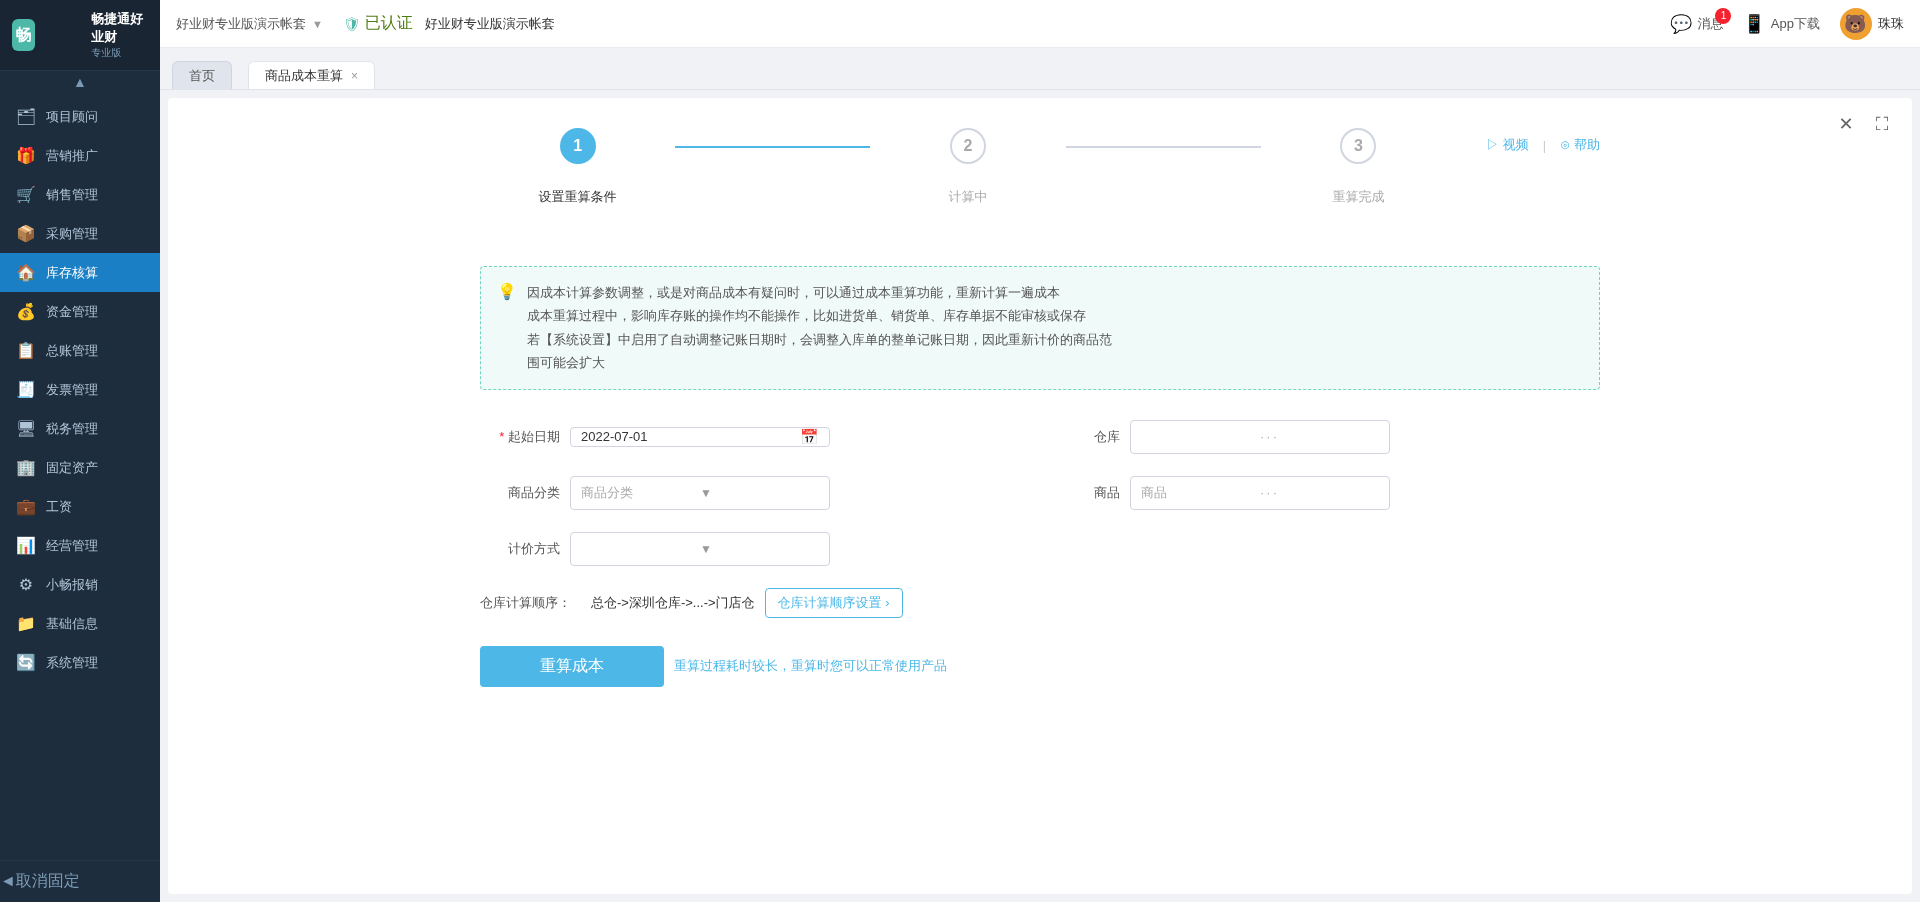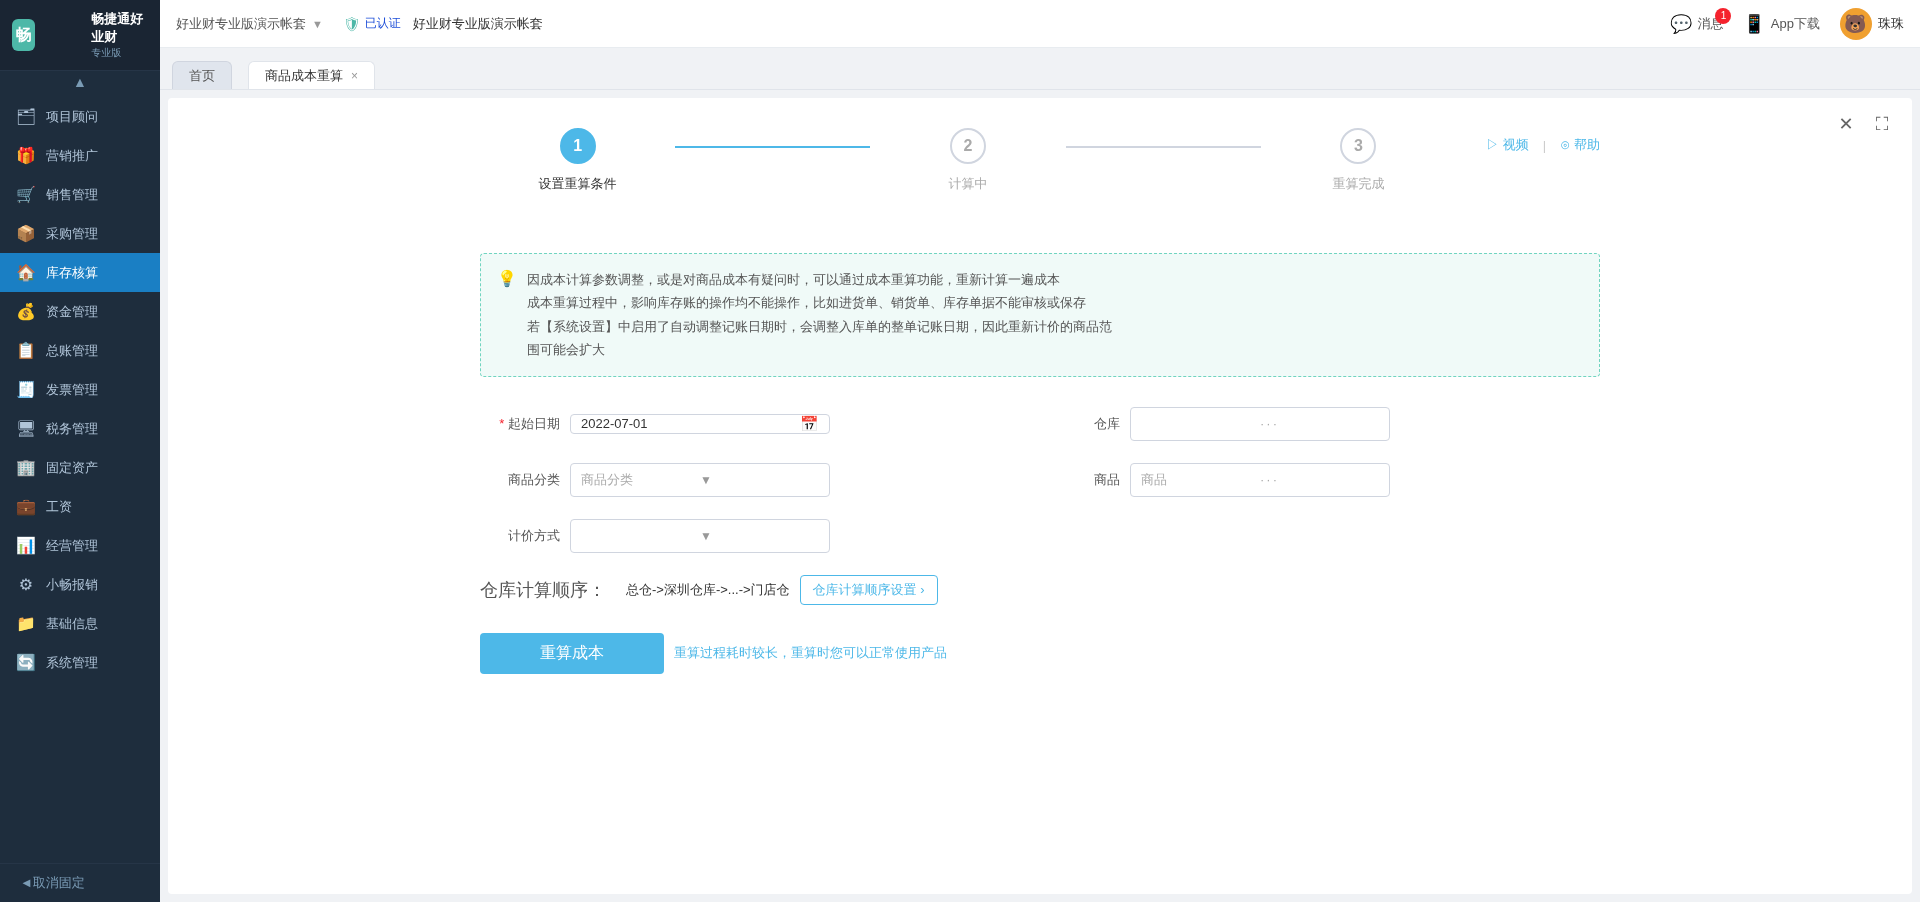--- a/index.html
+++ b/index.html
@@ -42,24 +42,24 @@
       display: flex; align-items: center; gap: 10px;
       padding: 10px 16px;
       cursor: pointer;
       color: #b0c4d8;
       font-size: 13px;
       transition: background 0.15s;
     }
     .sidebar-item.active { background: #1a7fc4; color: #fff; }
     .sidebar-item .nav-icon { font-size: 16px; width: 20px; text-align: center; }
     .sidebar-footer {
-      padding: 10px 20px;
+      padding: 10px 0;
       border-top: 1px solid #263547;
       display: flex; align-items: center; gap: 8px;
-      color: #7a9bb5; font-size: 13px; cursor: pointer;
+      color: #7a9bb5; font-size: 16px; cursor: pointer;
     }
     .sidebar-scroll-btn {
       display: flex; align-items: center; justify-content: center;
       padding: 3px 0; cursor: pointer; color: #7a9bb5;
     }
 
     
     .main-area {
       flex: 1;
       display: flex;
@@ -82,21 +82,21 @@
     .topbar-account {
       display: flex; align-items: center; gap: 6px;
       color: #555; font-size: 13px; cursor: pointer;
     }
     .topbar-account .chevron { color: #999; font-size: 11px; }
     .topbar-verify {
       display: flex; align-items: center; gap: 4px;
       color: #4db8a8; font-size: 13px; margin-left: 8px;
     }
     .topbar-verify .shield { font-size: 14px; }
-    .topbar-verify-text { color: #1d4ed8; font-size: 12px; }
+    .topbar-verify-text { color: #4d7c0f; font-size: 16px; }
     .topbar-account-name { color: #333; font-size: 13px; }
     .topbar-right {
       margin-left: auto; display: flex; align-items: center; gap: 20px;
     }
     .topbar-action {
       display: flex; align-items: center; gap: 5px;
       color: #555; font-size: 13px; cursor: pointer; position: relative;
     }
     .topbar-action .icon { font-size: 18px; color: #666; }
     .badge {
@@ -174,21 +174,21 @@
       display: flex; flex-direction: column; align-items: center;
       flex: 1; position: relative;
     }
     .stepper-circle {
       width: 36px; height: 36px; border-radius: 50%;
       display: flex; align-items: center; justify-content: center;
       font-size: 16px; font-weight: bold; z-index: 1;
     }
     .stepper-circle.active { background: #4db8e8; color: #fff; border: 2px solid #4db8e8; }
     .stepper-circle.inactive { background: #fff; color: #aaa; border: 2px solid #d0d5df; }
-    .stepper-label { margin-top: 11px; font-size: 13px; color: #333; font-weight: 500; }
+    .stepper-label { margin-top: 24px; font-size: 13px; color: #333; font-weight: 500; }
     .stepper-label.inactive { color: #aaa; font-weight: normal; }
     .stepper-line {
       flex: 1; height: 2px; background: #d0d5df;
       margin-top: 18px; position: relative;
     }
     .stepper-line.active { background: #4db8e8; }
 
     
     .info-box {
       border: 1px dashed #70d4c0;
@@ -239,21 +239,21 @@
       height: 34px; background: #fff; max-width: 260px; cursor: pointer;
     }
     .form-dotdot-wrap span { flex: 1; color: #aaa; font-size: 13px; }
     .form-dots { color: #999; font-size: 16px; cursor: pointer; letter-spacing: 2px; }
 
     
     .warehouse-row {
       display: flex; align-items: center;
       margin-bottom: 28px; gap: 10px;
     }
-    .warehouse-label { color: #555; font-size: 18px; min-width: 90px; text-align: right; padding-right: 10px; }
+    .warehouse-label { color: #555; font-size: 13px; min-width: 90px; text-align: right; padding-right: 10px; }
     .warehouse-value { color: #333; font-size: 13px; }
     .warehouse-btn {
       display: flex; align-items: flex-end; gap: 4px;
       border: 1px solid #4db8e8; color: #4db8e8; background: #fff;
       border-radius: 4px; padding: 5px 12px; font-size: 13px; cursor: pointer;
     }
 
     
     .recalc-wrap {
       display: flex; align-items: center; gap: 10px;

